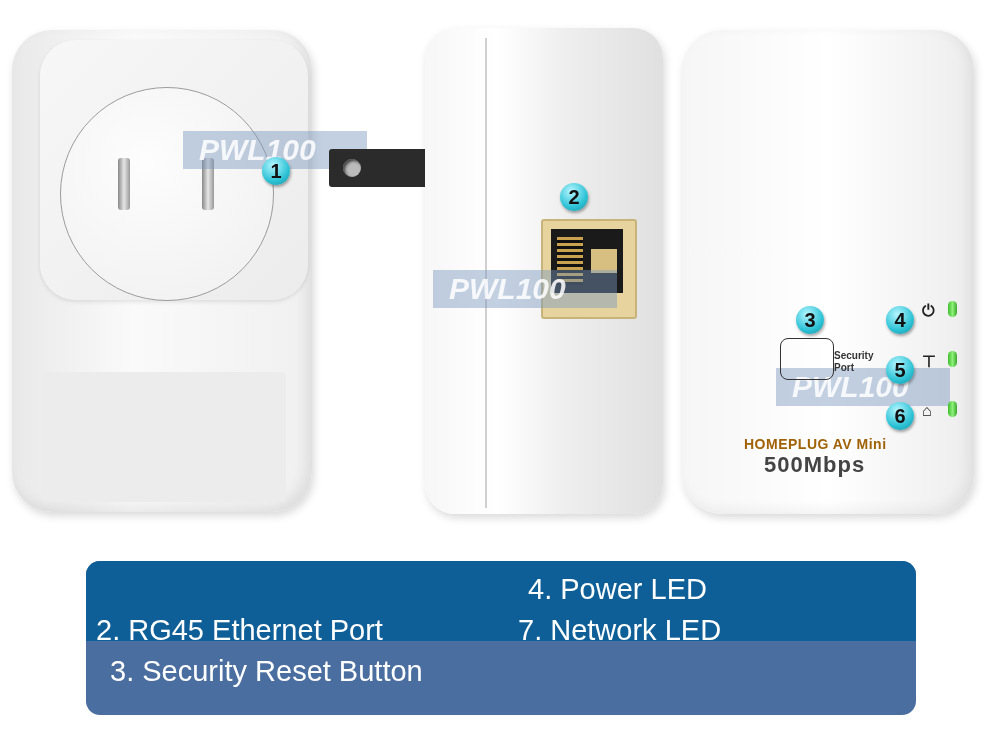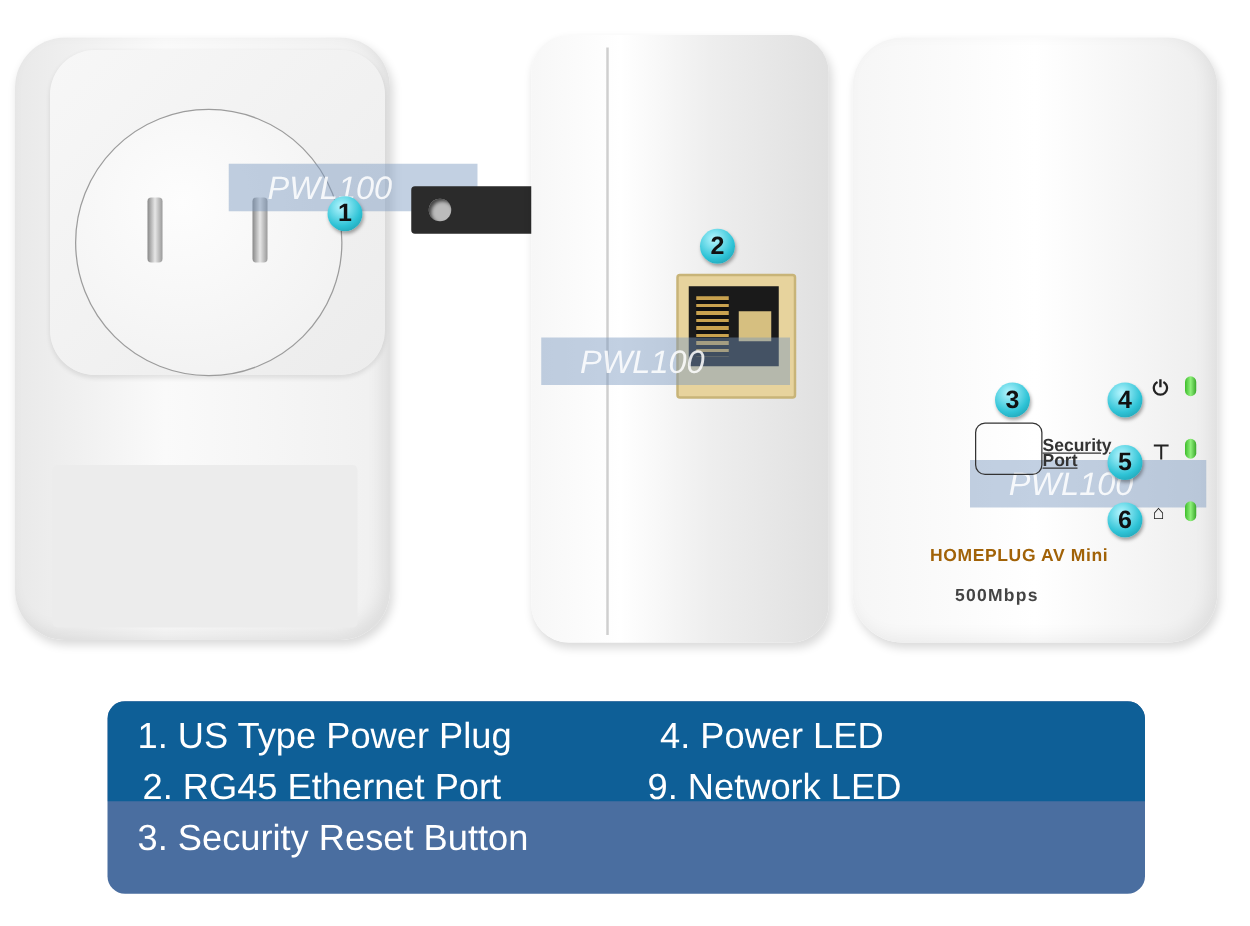--- a/index.html
+++ b/index.html
@@ -16,29 +16,29 @@
   .dev2 .seam{left:60px;top:10px;width:2px;height:470px;background:#cfcfcf;}
   .plugblade{left:329px;top:149px;width:100px;height:38px;background:#2b2b2b;border-radius:3px;}
   .plugblade .hole{left:14px;top:10px;width:18px;height:18px;border-radius:50%;background:#bbb;box-shadow:inset 2px 2px 3px #444;}
   .rj45{left:541px;top:219px;width:92px;height:96px;background:#e7d39d;border:2px solid #c8b478;border-radius:3px;}
   .rj45 .inner{left:8px;top:8px;width:72px;height:64px;background:#1a1a1a;}
   .rj45 .pins{left:6px;top:8px;width:26px;height:48px;background:repeating-linear-gradient(#c9a24f 0 3px,#111 3px 6px);}
   .rj45 .tab{left:40px;top:20px;width:26px;height:24px;background:#d6bf80;}
   
   .dev3{left:682px;top:30px;width:292px;height:484px;border-radius:40px;background:linear-gradient(90deg,#f6f6f6,#ffffff 50%,#ededed);box-shadow:inset -6px -4px 14px rgba(0,0,0,.06),2px 4px 8px rgba(0,0,0,.15);}
   .resetbtn{left:780px;top:338px;width:52px;height:40px;border:1.5px solid #333;border-radius:8px;}
-  .secreset{left:834px;top:350px;font-size:14px;font-weight:bold;color:#333;line-height:12px;text-decoration:underline;}
+  .secreset{left:834px;top:350px;font-size:10px;font-weight:bold;color:#333;line-height:12px;}
   .led{width:9px;height:16px;border-radius:5px;background:linear-gradient(90deg,#3dbd2a,#8ef07a 50%,#3aa82b);}
   .ledicon{font-size:16px;color:#222;font-weight:bold;}
   .brand1{left:744px;top:436px;font-size:14px;font-weight:bold;color:#a16207;letter-spacing:.5px;}
-  .brand2{left:764px;top:452px;font-size:14px;font-weight:bold;color:#444;letter-spacing:1px;margin-top:16px;}
+  .brand2{left:764px;top:452px;font-size:22px;font-weight:bold;color:#444;letter-spacing:1px;}
   
   .badge{width:28px;height:28px;border-radius:50%;background:radial-gradient(circle at 40% 30%,#b6f6ff,#2ec3d6 60%,#1a8fa0);color:#111;font-weight:bold;font-size:20px;text-align:center;line-height:28px;box-shadow:1px 2px 3px rgba(0,0,0,.35);}
   
-  .wm{height:38px;background:rgba(120,150,190,.45);color:rgba(255,255,255,.85);font-style:italic;font-weight:normal;font-size:26px;line-height:38px;padding-left:31px;}
+  .wm{height:38px;background:rgba(120,150,190,.45);color:rgba(255,255,255,.85);font-style:italic;font-weight:bold;font-size:30px;line-height:38px;padding-left:16px;}
   
   .legend{left:86px;top:561px;width:830px;height:154px;border-radius:14px;overflow:hidden;background:#4a6ea0;}
   .legend .top{left:0;top:0;width:830px;height:80px;background:#0e5f97;}
   .legend .txt{color:#fff;font-size:29px;line-height:41px;white-space:nowrap;}
 </style>
 </head>
 <body>
 
 <div class="abs dev1">
   <div class="abs plate"></div>
@@ -84,18 +84,17 @@
 
 <div class="abs badge" style="left:886px;top:402px;">6</div>
 <div class="abs ledicon" style="left:922px;top:402px;">⌂</div>
 <div class="abs led" style="left:948px;top:401px;"></div>
 
 <div class="abs brand1">HOMEPLUG AV Mini</div>
 <div class="abs brand2">500Mbps</div>
 
 <div class="abs legend">
   <div class="abs top"></div>
-  <div class="abs txt" style="left:24px;top:8px;">1. US Type Power Plug</div>
-  <div class="abs txt" style="left:28px;top:49px;">2. RG45 Ethernet Port</div>
+  <div class="abs txt" style="left:10px;top:49px;">2. RG45 Ethernet Port</div>
   <div class="abs txt" style="left:24px;top:90px;text-align:right;">3. Security Reset Button</div>
   <div class="abs txt" style="left:432px;top:8px;margin-left:10px;">4. Power LED</div>
-  <div class="abs txt" style="left:432px;top:49px;">9. Network LED</div>
+  <div class="abs txt" style="left:432px;top:49px;">7. Network LED</div>
 </div>
 
 </body></html>

